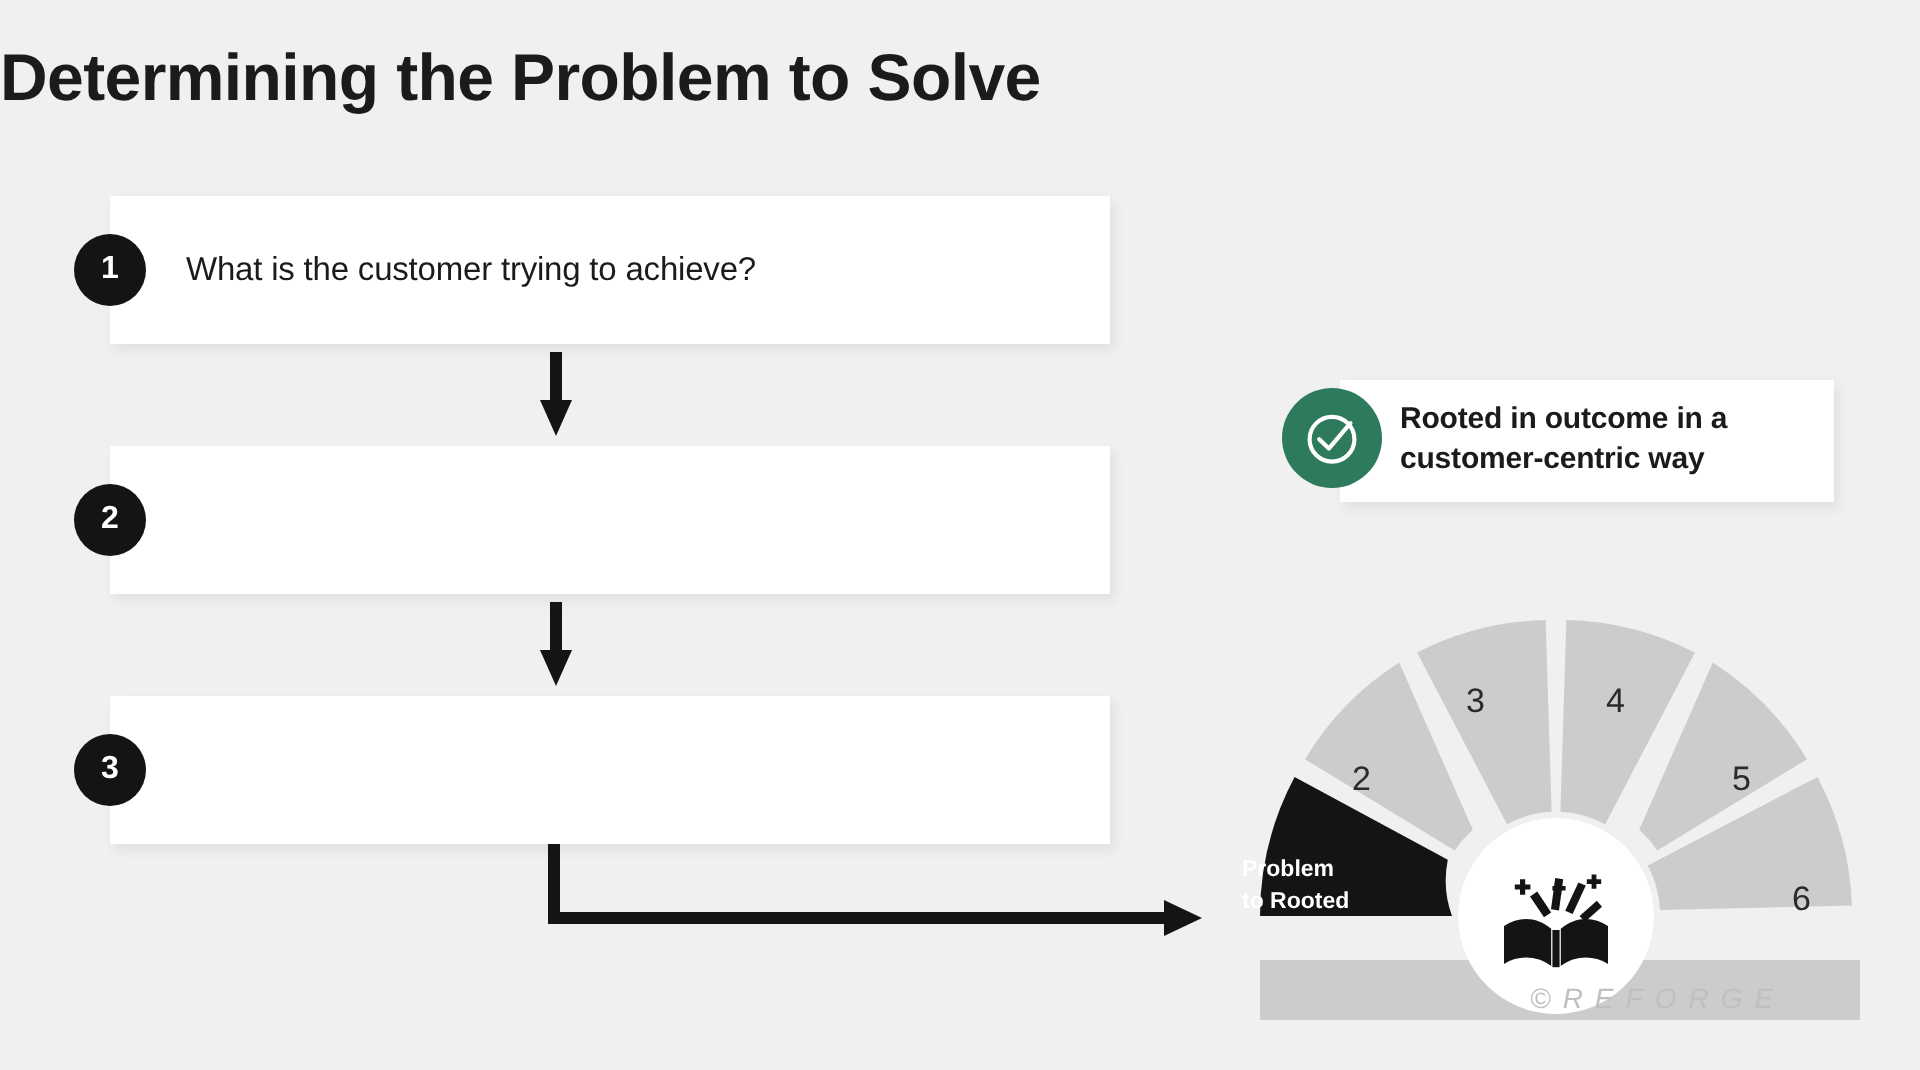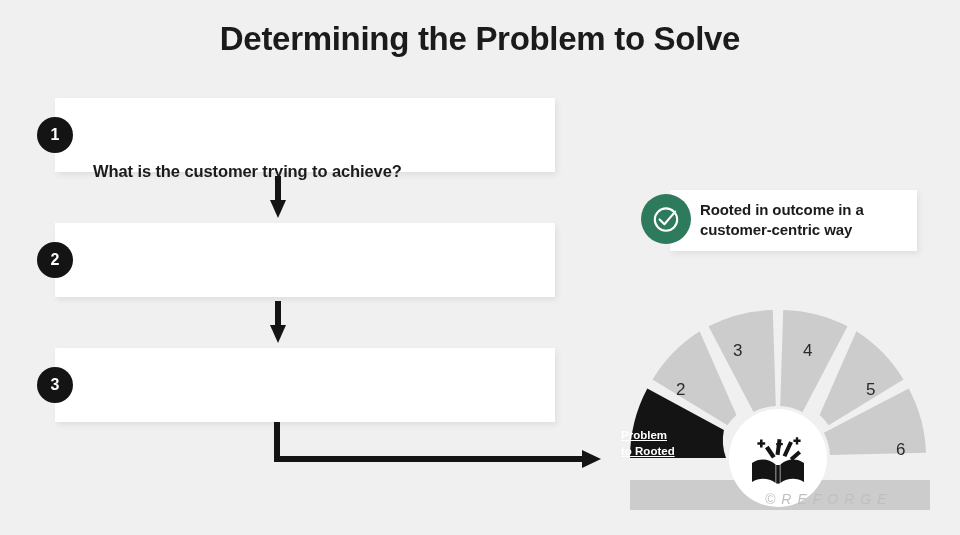--- a/index.html
+++ b/index.html
@@ -23,21 +23,21 @@
     background: #f0f0f0;
     overflow: hidden;
   }
 
   
   .title {
     position: absolute;
     left: 0;
     top: 18px;
     width: 960px;
-    text-align: center;
+    text-align: left;
     font-size: 33px;
     font-weight: bold;
     color: #1b1b1b;
     letter-spacing: -0.3px;
     line-height: 42px;
   }
 
   
   .step-box {
     position: absolute;
@@ -69,24 +69,23 @@
   }
 
   .step-text {
     position: absolute;
     left: 38px;
     top: 0;
     height: 74px;
     display: flex;
     align-items: center;
     font-size: 16.5px;
-    font-weight: bold;
+    font-weight: normal;
     color: #1b1b1b;
     letter-spacing: -0.1px;
-    margin-top: 36px;
   }
 
   
   .down-arrow {
     position: absolute;
     left: 270px;
     width: 16px;
     height: 42px;
   }
   .arrow-1 { top: 176px; }
@@ -205,21 +204,20 @@
 
   .fan-dark-label {
     position: absolute;
     left: 621px;
     top: 427px;
     width: 90px;
     color: #ffffff;
     font-size: 11.5px;
     font-weight: bold;
     line-height: 16px;
-    text-decoration: underline;
   }
 
   .center-hub {
     position: absolute;
     left: 729px;
     top: 409px;
     width: 98px;
     height: 98px;
     border-radius: 50%;
     background: #ffffff;

